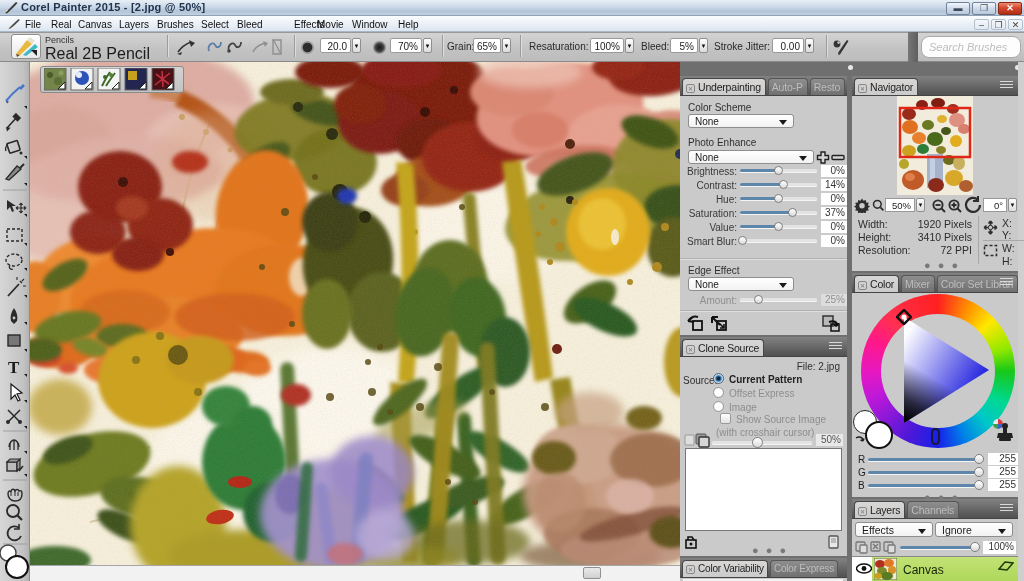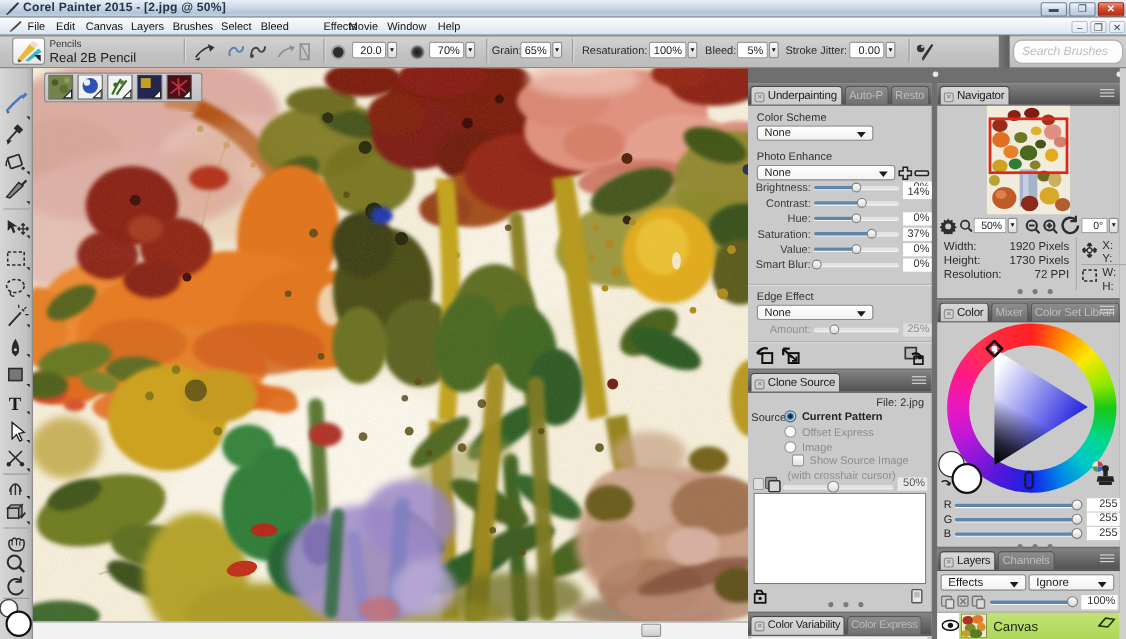--- a/index.html
+++ b/index.html
@@ -58,21 +58,21 @@
 <div class="winbtn wb1 abs" style="left:946px;width:24px">▬</div>
 <div class="winbtn wb1 abs" style="left:972px;width:24px">❐</div>
 <div class="winbtn wbclose abs" style="left:998px;width:24px">✕</div>
 
 <div id="menubar" class="abs"></div>
 <svg class="abs" style="left:7px;top:18px" width="14" height="12" viewBox="0 0 14 12">
     <path d="M1.5 10.5 C4 8 8 4 11.5 1 L12.8 2 C9.5 5.5 6 8.8 3 10.8 Z" fill="#4a4a4a"></path>
     <path d="M1.5 10.5 L4 8.5 L3 7.6 Z" fill="#d8c890"></path>
   </svg>
 <div class="mi" style="left:25px">File</div>
-<div class="mi" style="left:51px">Edit</div>
+<div class="mi" style="left:51px">Real</div>
 <div class="mi" style="left:78px">Canvas</div>
 <div class="mi" style="left:119px">Layers</div>
 <div class="mi" style="left:157px">Brushes</div>
 <div class="mi" style="left:201px">Select</div>
 <div class="mi" style="left:237px">Bleed</div>
 <div class="mi" style="left:294px">Effects</div>
 <div class="mi" style="left:317px">Movie</div>
 <div class="mi" style="left:352px">Window</div>
 <div class="mi" style="left:398px">Help</div>
 <div class="docbtn abs" style="left:974px">–</div>
@@ -82,21 +82,21 @@
 <div id="propbar" class="abs"></div>
 <div id="brushsel" class="abs"></div>
 <svg class="abs" style="left:13px;top:36px" width="26" height="21" viewBox="0 0 26 21">
     <path d="M3 18 L14 4 L19 8 L7 19 Z" fill="#e8b93c"></path>
     <path d="M14 4 L19 8 L22 5 L17 1 Z" fill="#e8e0d0"></path>
     <path d="M10 19 L22 8 L25 11 L13 20 Z" fill="#3fb8c8"></path>
     <path d="M3 18 L7 19 L4 21 Z" fill="#6a4a20"></path>
     <path d="M18 14 L24 14 L24 20 Z" fill="#222"></path>
   </svg>
 <div class="abs" style="left:45px;top:35px;font-size:9px;color:#333">Pencils</div>
-<div class="abs" style="left:45px;top:45px;font-size:12px;color:#1c1c1c">Real 2B Pencil</div>
+<div class="abs" style="left:45px;top:45px;font-size:16px;color:#1c1c1c">Real 2B Pencil</div>
 <div class="psep abs" style="left:167px"></div>
 <svg class="abs" style="left:176px;top:38px" width="22" height="18" viewBox="0 0 22 18">
     <path d="M2 14 C6 8 10 6 15 4" stroke="#333" stroke-width="1.6" fill="none"></path>
     <path d="M13 2 l6 3 -4 4 z" fill="#333"></path>
     <path d="M1 16 l5 -2 -1 3 z" fill="#333"></path>
   </svg>
 <svg class="abs" style="left:206px;top:38px" width="18" height="18" viewBox="0 0 18 18">
     <path d="M3 13 C1 7 7 3 9 7 C11 11 15 9 15 4" stroke="#5b7fa6" stroke-width="1.7" fill="none"></path>
   </svg>
 <svg class="abs" style="left:226px;top:38px" width="18" height="18" viewBox="0 0 18 18">
@@ -555,21 +555,21 @@
 
 <div class="slab" style="left:0;top:90px;width:57px">Brightness:</div>
 <div class="strack" style="left:60px;top:93px;width:77px"></div>
       <div class="sfill" style="left:60px;top:93px;width:38px"></div>
       <div class="sknob" style="left:94px;top:90px"></div>
       <div class="sval" style="left:141px;top:89px">0%</div>
 <div class="slab" style="left:0;top:104px;width:57px">Contrast:</div>
 <div class="strack" style="left:60px;top:107px;width:77px"></div>
       <div class="sfill" style="left:60px;top:107px;width:43px"></div>
       <div class="sknob" style="left:99px;top:104px"></div>
-      <div class="sval" style="left:141px;top:93px">14%</div>
+      <div class="sval" style="left:141px;top:103px">14%</div>
 <div class="slab" style="left:0;top:118px;width:57px">Hue:</div>
 <div class="strack" style="left:60px;top:121px;width:77px"></div>
       <div class="sfill" style="left:60px;top:121px;width:38px"></div>
       <div class="sknob" style="left:94px;top:118px"></div>
       <div class="sval" style="left:141px;top:117px">0%</div>
 <div class="slab" style="left:0;top:132px;width:57px">Saturation:</div>
 <div class="strack" style="left:60px;top:135px;width:77px"></div>
       <div class="sfill" style="left:60px;top:135px;width:52px"></div>
       <div class="sknob" style="left:108px;top:132px"></div>
       <div class="sval" style="left:141px;top:131px">37%</div>
@@ -706,21 +706,21 @@
       </svg>
 <svg class="abs" style="left:112px;top:120px" width="18" height="18" viewBox="0 0 18 18">
         <path d="M14 4 A7 7 0 1 0 16 9" stroke="#2d2d2d" stroke-width="2.2" fill="none"></path>
         <path d="M14 0 v5 h-5" fill="none" stroke="#2d2d2d" stroke-width="2"></path>
       </svg>
 <div class="abs" style="left:131px;top:122px;width:24px;height:14px;background:#fff;border:1px solid #999;font-size:9.5px;color:#222;text-align:right;padding:1px 3px 0 0">0°</div>
 <div class="parr abs" style="left:156px;top:122px;position:absolute;height:14px;line-height:13px">▼</div>
 <div class="ntxt" style="left:6px;top:142px">Width:</div>
       <div class="ntxt" style="left:60px;top:142px;width:60px;text-align:right">1920 Pixels</div>
 <div class="ntxt" style="left:6px;top:155px">Height:</div>
-      <div class="ntxt" style="left:60px;top:155px;width:60px;text-align:right">1730 Pixels</div>
+      <div class="ntxt" style="left:60px;top:155px;width:60px;text-align:right">3410 Pixels</div>
 <div class="ntxt" style="left:6px;top:168px">Resolution:</div>
       <div class="ntxt" style="left:75px;top:168px;width:45px;text-align:right">72 PPI</div>
 <div class="abs" style="left:126px;top:140px;width:1px;height:48px;background:#a8a8a8"></div>
 <svg class="abs" style="left:131px;top:144px" width="15" height="15" viewBox="0 0 15 15">
         <path d="M7.5 1 v13 M1 7.5 h13 M7.5 1 l-2 2.5 M7.5 1 l2 2.5 M7.5 14 l-2 -2.5 M7.5 14 l2 -2.5 M1 7.5 l2.5 -2 M1 7.5 l2.5 2 M14 7.5 l-2.5 -2 M14 7.5 l-2.5 2" stroke="#2d2d2d" stroke-width="1.6" fill="none"></path>
         <circle cx="7.5" cy="7.5" r="2.2" fill="#cbcaca" stroke="#2d2d2d"></circle>
       </svg>
 <div class="ntxt" style="left:150px;top:141px">X:</div>
 <div class="ntxt" style="left:150px;top:153px">Y:</div>
 <div class="abs" style="left:131px;top:164px;width:41px;height:1px;background:#a8a8a8"></div>

